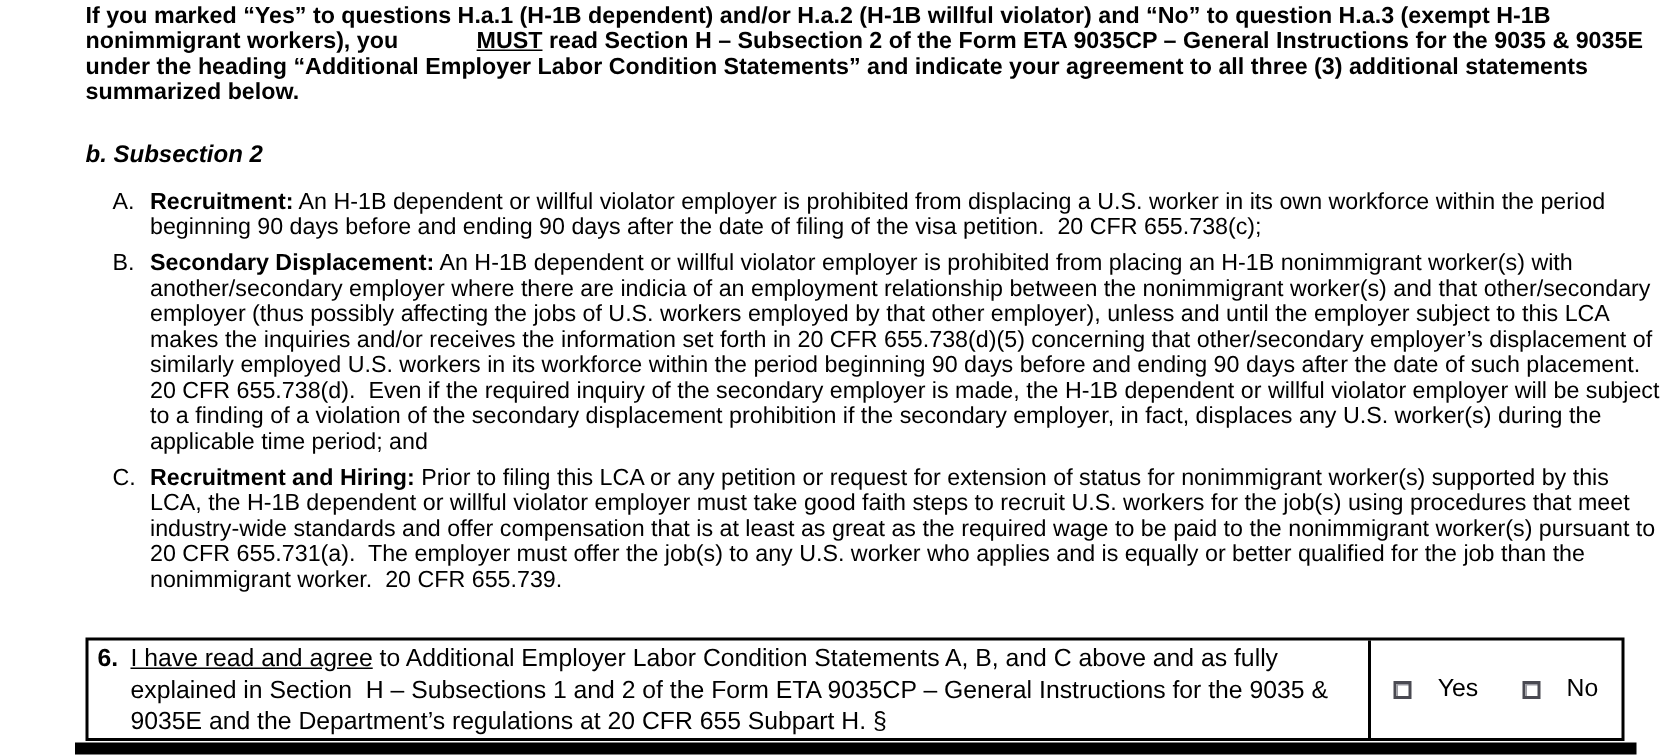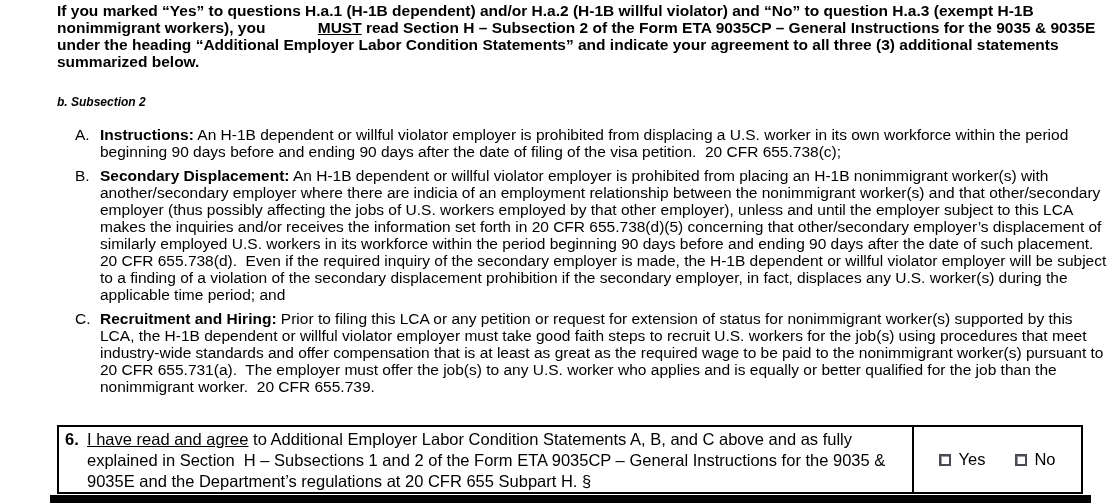--- a/index.html
+++ b/index.html
@@ -27,21 +27,21 @@
     font-size: 15.5px;
     line-height: 17px;
     font-weight: bold;
   }
   .underline { text-decoration: underline; padding-left: 48px; }
 
   .subsection-heading {
     position: absolute;
     left: 57px;
     top: 95px;
-    font-size: 12px;
+    font-size: 16px;
     font-weight: bold;
     font-style: italic;
   }
 
   .statements {
     position: absolute;
     left: 75px;
     top: 126px;
     width: 1033px;
     font-size: 15.5px;
@@ -90,21 +90,21 @@
     border-left: 2px solid #000000;
     display: flex;
     align-items: center;
     justify-content: center;
     gap: 30px;
     font-size: 16.5px;
   }
   .checkbox-option {
     display: flex;
     align-items: center;
-    gap: 7px;
+    gap: 17px;
     cursor: pointer;
   }
   .checkbox-box {
     display: inline-block;
     width: 12px;
     height: 12px;
     border: 2px solid #4a4a52;
     background: #ffffff;
     box-shadow: inset 1px 1px 0 #9a9aa2;
   }
@@ -124,21 +124,21 @@
 <div class="page">
 
   <p class="intro pre"><span>If you marked “Yes” to questions H.a.1 (H-1B dependent) and/or H.a.2 (H-1B willful violator) and “No” to question H.a.3 (exempt H-1B nonimmigrant workers), you </span><span class="underline">MUST</span><span> read Section H – Subsection 2 of the Form ETA 9035CP – General Instructions for the 9035 &amp; 9035E under the heading “Additional Employer Labor Condition Statements” and indicate your agreement to all three (3) additional statements summarized below.</span></p>
 
   <h3 class="subsection-heading">b. Subsection 2</h3>
 
   <div class="statements">
 
     <div class="statement">
       <span class="statement-marker">A.</span>
-      <p class="statement-body pre"><span class="lead">Instructions:</span><span> An H-1B dependent or willful violator employer is prohibited from displacing a U.S. worker in its own workforce within the period beginning 90 days before and ending 90 days after the date of filing of the visa petition.  20 CFR 655.738(c);</span></p>
+      <p class="statement-body pre"><span class="lead">Recruitment:</span><span> An H-1B dependent or willful violator employer is prohibited from displacing a U.S. worker in its own workforce within the period beginning 90 days before and ending 90 days after the date of filing of the visa petition.  20 CFR 655.738(c);</span></p>
     </div>
 
     <div class="statement">
       <span class="statement-marker">B.</span>
       <p class="statement-body pre"><span class="lead">Secondary Displacement:</span><span> An H-1B dependent or willful violator employer is prohibited from placing an H-1B nonimmigrant worker(s) with another/secondary employer where there are indicia of an employment relationship between the nonimmigrant worker(s) and that other/secondary employer (thus possibly affecting the jobs of U.S. workers employed by that other employer), unless and until the employer subject to this LCA makes the inquiries and/or receives the information set forth in 20 CFR 655.738(d)(5) concerning that other/secondary employer’s displacement of similarly employed U.S. workers in its workforce within the period beginning 90 days before and ending 90 days after the date of such placement.  20 CFR 655.738(d).  Even if the required inquiry of the secondary employer is made, the H-1B dependent or willful violator employer will be subject to a finding of a violation of the secondary displacement prohibition if the secondary employer, in fact, displaces any U.S. worker(s) during the applicable time period; and</span></p>
     </div>
 
     <div class="statement">
       <span class="statement-marker">C.</span>
       <p class="statement-body pre"><span class="lead">Recruitment and Hiring:</span><span> Prior to filing this LCA or any petition or request for extension of status for nonimmigrant worker(s) supported by this LCA, the H-1B dependent or willful violator employer must take good faith steps to recruit U.S. workers for the job(s) using procedures that meet industry-wide standards and offer compensation that is at least as great as the required wage to be paid to the nonimmigrant worker(s) pursuant to 20 CFR 655.731(a).  The employer must offer the job(s) to any U.S. worker who applies and is equally or better qualified for the job than the nonimmigrant worker.  20 CFR 655.739.</span></p>

